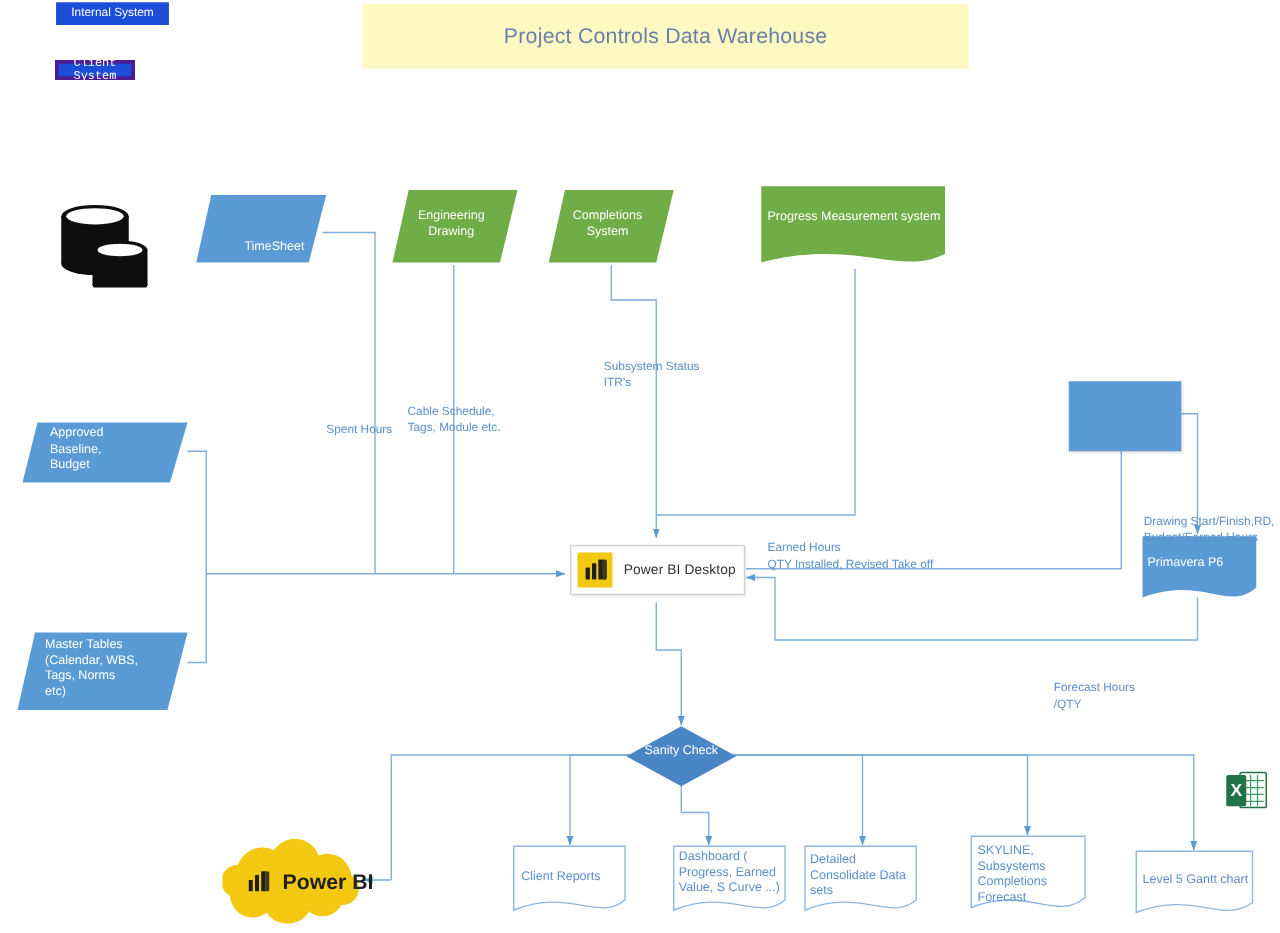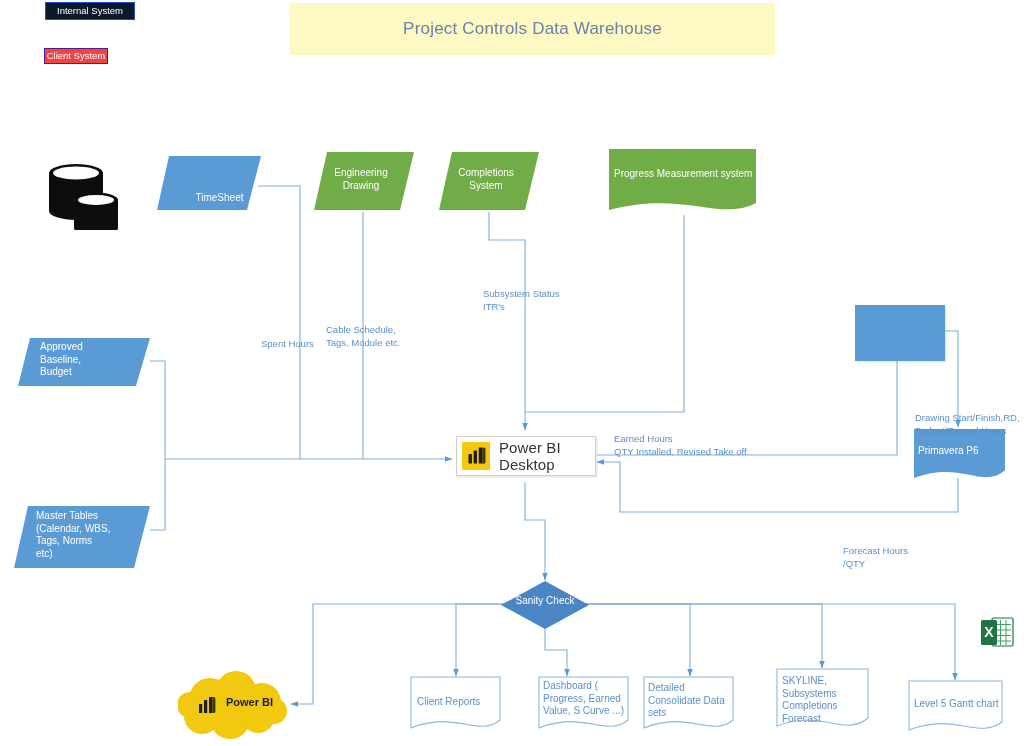--- a/index.html
+++ b/index.html
@@ -17,24 +17,24 @@
   }
   .abs{position:absolute;}
 
   
   .legend-box{
     display:flex;align-items:center;justify-content:center;
     font-size:9.5px;color:#ffffff;text-align:center;
     box-sizing:border-box;line-height:1.1;
   }
   .legend-internal{
-    background:#0f172a;border:1px solid #1d4ed8;
+    background:#1d4ed8;border:3px solid #1d4ed8;
   }
   .legend-client{
-    background:#ef4444;border:1px solid #4c1d95;
+    background:#1d4ed8;border:3px solid #4c1d95;font-family:Liberation Mono, monospace;
   }
 
   
   .title-banner{
     background:#fef9c3;
     display:flex;align-items:center;justify-content:center;
     color:#6a7fa8;font-size:17px;
     letter-spacing:.2px;
   }
 
@@ -70,27 +70,27 @@
     box-shadow:1px 1px 2px rgba(0,0,0,.13);
     display:flex;align-items:center;
     box-sizing:border-box;
   }
   .pbi-icon{
     width:28px;height:28px;background:#f2c811;
     margin-left:5px;flex:0 0 auto;position:relative;
     border-radius:1px;
   }
   .pbi-text{
-    font-size:15px;color:#333333;margin-left:9px;
+    font-size:11px;color:#333333;margin-left:9px;
     letter-spacing:.1px;
   }
 
   
   .cloud-text{
-    position:absolute;font-size:11px;font-weight:bold;color:#1f1f1f;
+    position:absolute;font-size:17px;font-weight:bold;color:#1f1f1f;
   }
 </style>
 </head>
 <body>
 
 <div id="canvas">
 
   <div class="abs legend-box legend-internal" style="left:45px;top:2px;width:90px;height:18px;">
     <span>Internal System</span>
   </div>

